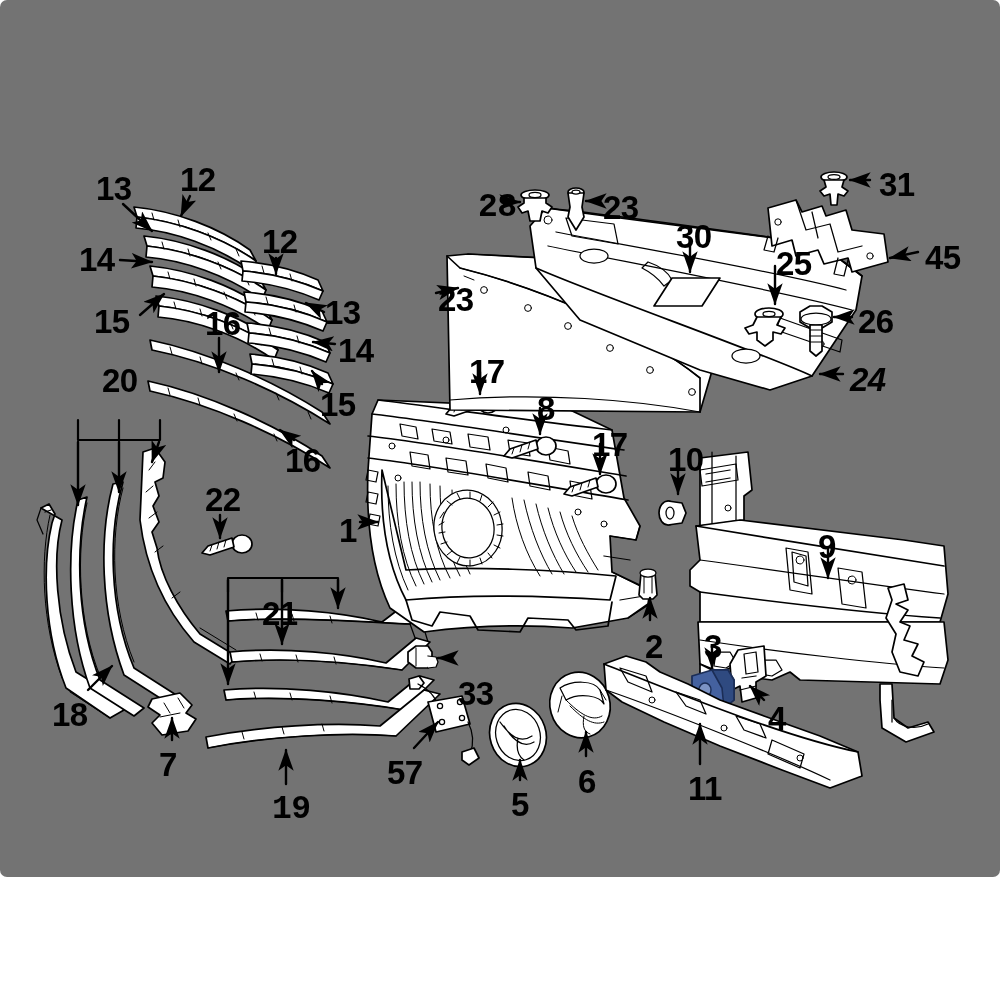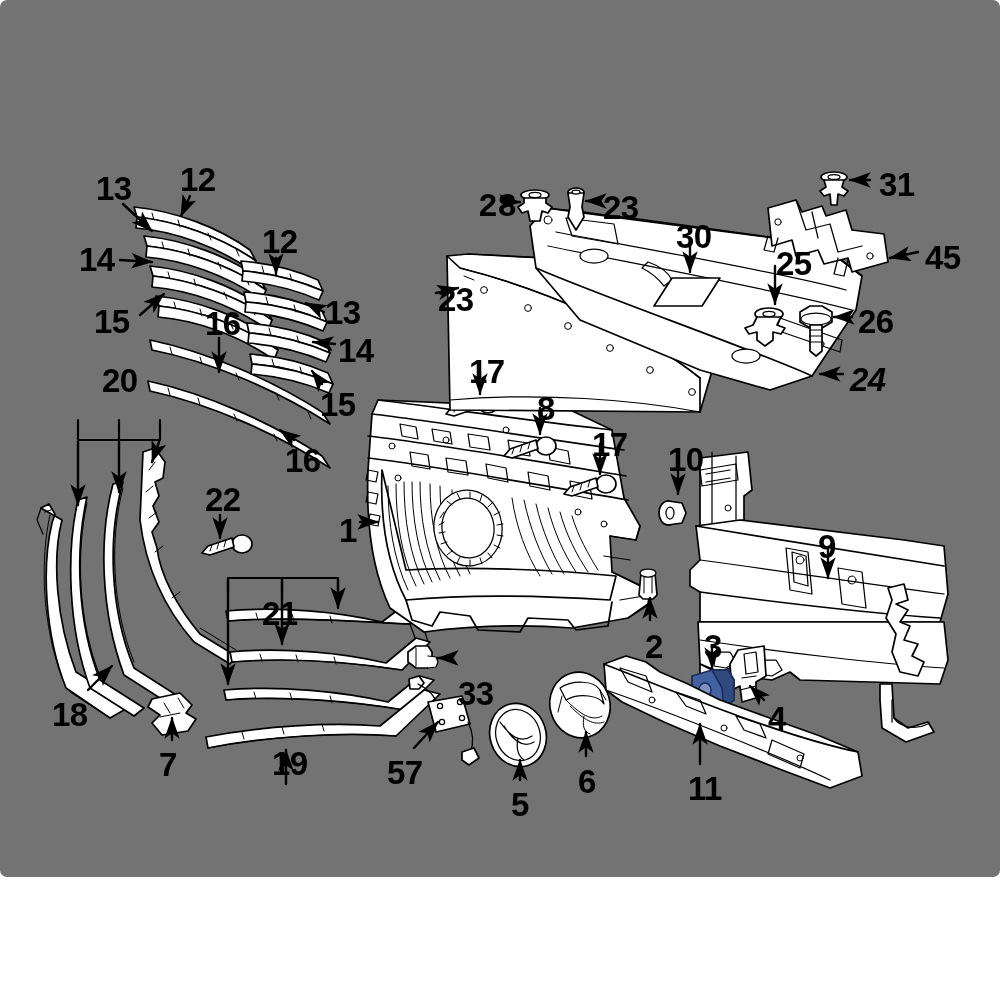--- a/index.html
+++ b/index.html
@@ -515,21 +515,21 @@
   <div class="lbl" style="left:325px; top:296px;">13</div>
   <div class="lbl" style="left:338px; top:334px;">14</div>
   <div class="lbl" style="left:320px; top:388px;">15</div>
   <div class="lbl" style="left:205px; top:307px;">16</div>
   <div class="lbl" style="left:285px; top:444px;">16</div>
   <div class="lbl" style="left:102px; top:364px;text-align:center;">20</div>
   <div class="lbl" style="left:205px; top:483px;text-align:center;">22</div>
   <div class="lbl" style="left:52px;  top:698px;text-align:right;">18</div>
   <div class="lbl" style="left:159px; top:748px;">7</div>
   <div class="lbl" style="left:262px; top:553px;margin-top:44px;">21</div>
-  <div class="lbl" style="left:272px; top:747px;">19</div>
+  <div class="lbl" style="left:272px; top:793px;font-family:Liberation Mono, monospace;">19</div>
   <div class="lbl" style="left:387px; top:756px;">57</div>
   <div class="lbl" style="left:458px; top:648px;margin-top:29px;">33</div>
   <div class="lbl" style="left:511px; top:788px;">5</div>
   <div class="lbl" style="left:578px; top:765px;">6</div>
   <div class="lbl" style="left:339px; top:514px;">1</div>
   <div class="lbl" style="left:469px; top:355px;">17</div>
   <div class="lbl" style="left:537px; top:392px;">8</div>
   <div class="lbl" style="left:592px; top:428px;">17</div>
   <div class="lbl" style="left:645px; top:630px;">2</div>
   <div class="lbl" style="left:478px; top:191px;font-family:Liberation Mono, monospace;">28</div>

